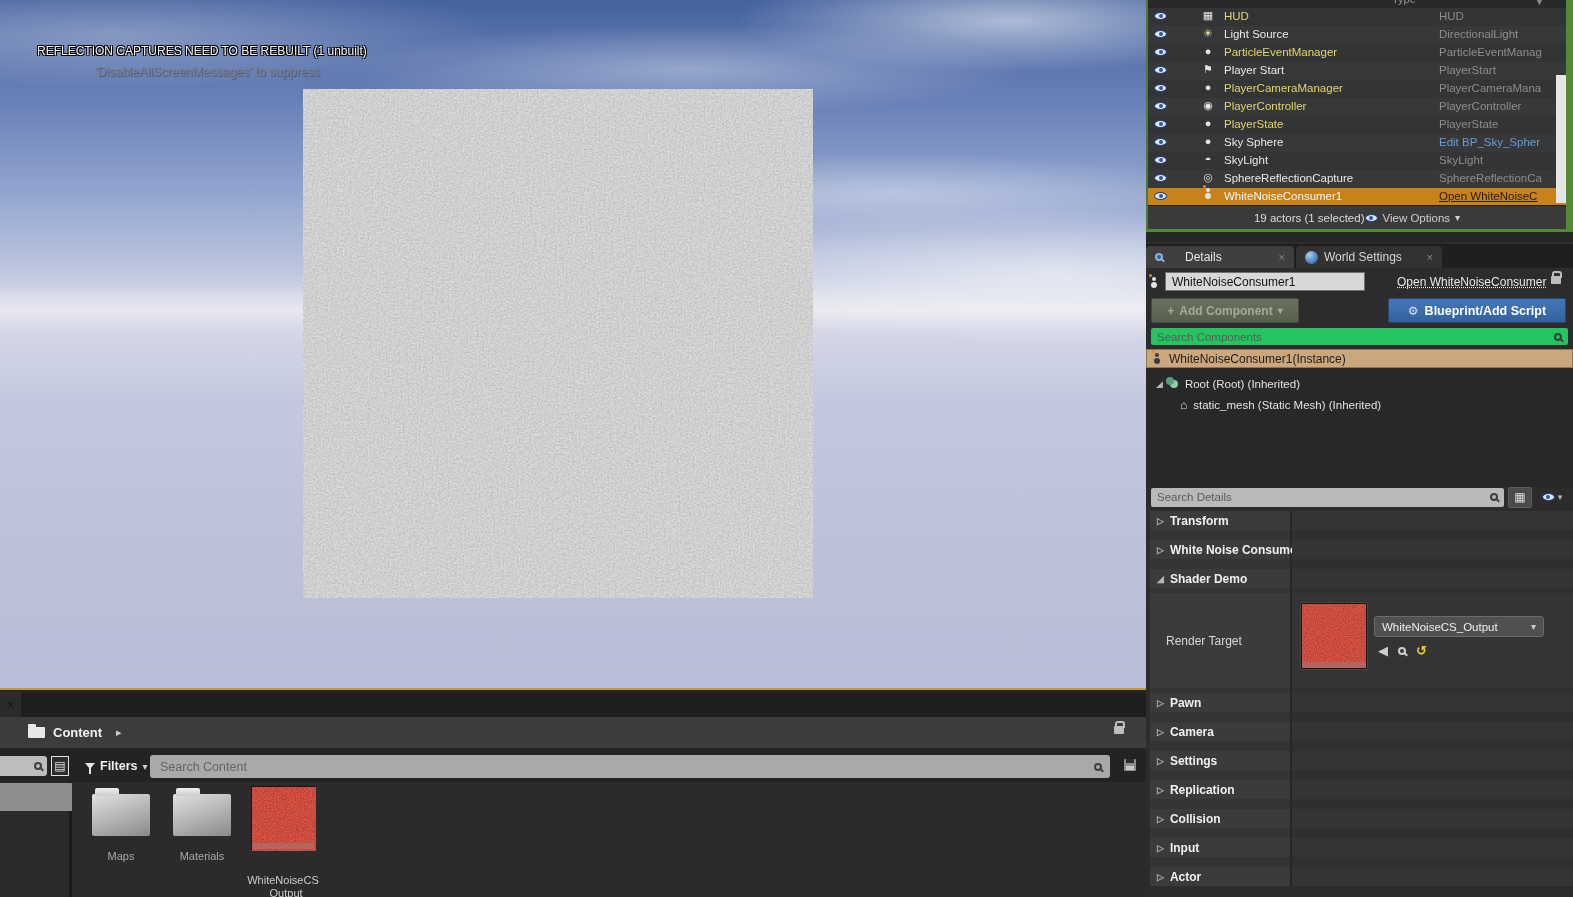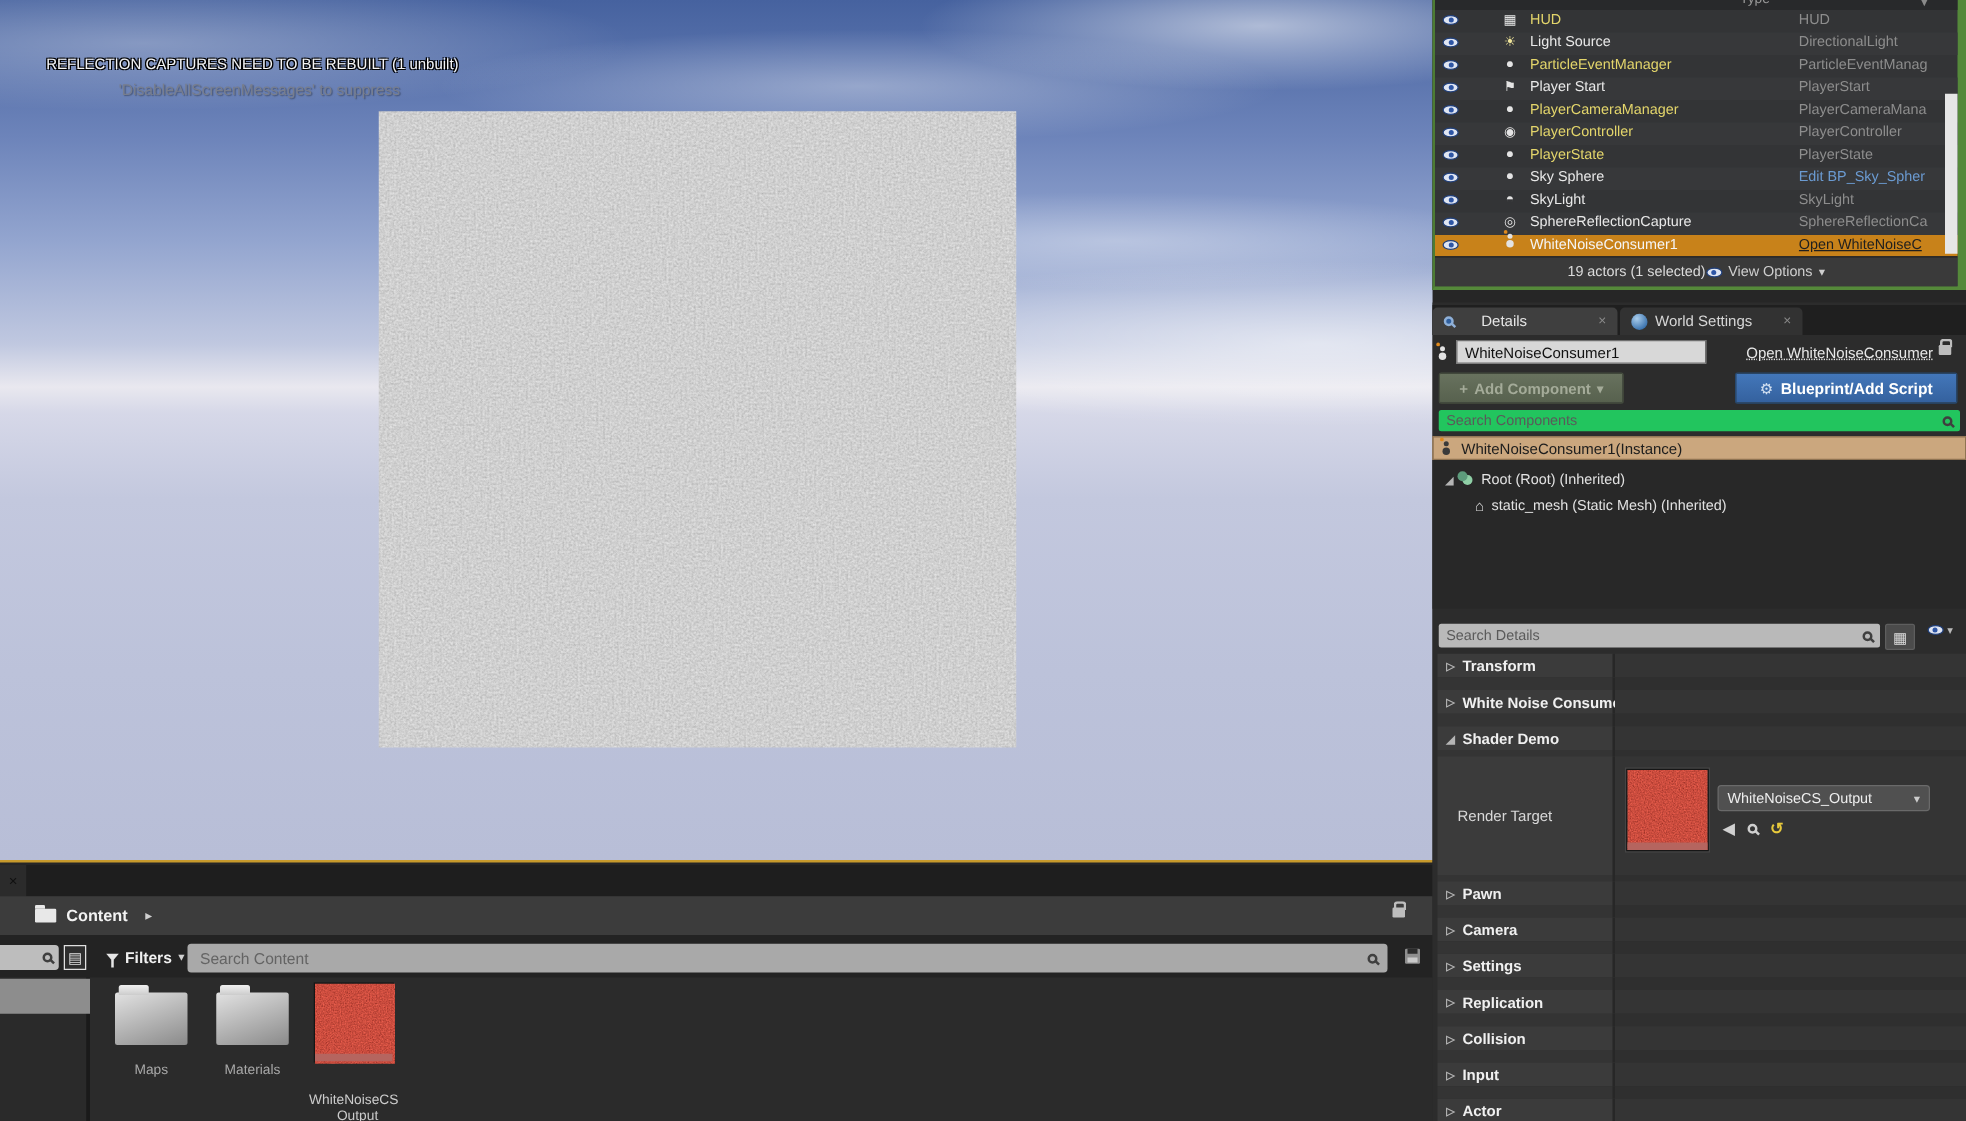--- a/index.html
+++ b/index.html
@@ -152,21 +152,21 @@
     color:#3c3c3c; padding-left:6px; font-family:"Liberation Sans",sans-serif; }
   .dt-searchbox input::placeholder { color:#5a5a5a; }
   .dt-searchbox .mag-ic { margin-right:6px; }
   .dt-instance { height:19px; margin-top:1px; background:#cba77e; display:flex; align-items:center;
     gap:9px; padding-left:7px; font-size:12px; color:#1d1d1d; border:1px solid #8f7352; }
   .dt-instance .snow-ic { margin-top:5px; }
   .dt-tree { height:119px; background:#282828; position:relative; }
   .dt-tree .r1 { position:absolute; left:10px; top:10px; display:flex; align-items:center; gap:7px; font-size:11.5px; color:#e2e2e2; }
   .dt-tree .r2 { position:absolute; left:34px; top:30px; display:flex; align-items:center; gap:6px; font-size:11.5px; color:#e2e2e2; }
   .dt-tree .house { color:#ddd; font-size:12px; }
-  .dt-sd-row { height:20px; margin-top:12px; padding:0 5px; display:flex; align-items:flex-start; gap:4px; }
+  .dt-sd-row { height:20px; margin-top:0; padding:0 5px; display:flex; align-items:center; gap:4px; }
   .dt-sd-box { flex:1; height:19px; background:#b9b9b9; border-radius:2px; display:flex; align-items:center; }
   .dt-sd-box input { flex:1; border:none; background:transparent; outline:none; font-size:11.5px;
     color:#3c3c3c; padding-left:6px; font-family:"Liberation Sans",sans-serif; }
   .dt-sd-box input::placeholder { color:#5a5a5a; }
   .dt-sd-box .mag-ic { margin-right:6px; }
   .dt-gridbtn { width:24px; height:21px; background:#4b4b4b; border:1px solid #5e5e5e; border-radius:2px;
     color:#ddd; font-size:12px; display:flex; align-items:center; justify-content:center; }
   .dt-eyebtn { width:32px; display:flex; align-items:center; gap:3px; justify-content:center; color:#bbb; font-size:9px; }
   .dt-grid { margin-left:4px; margin-top:4px; }
   .g-row { display:flex; }

